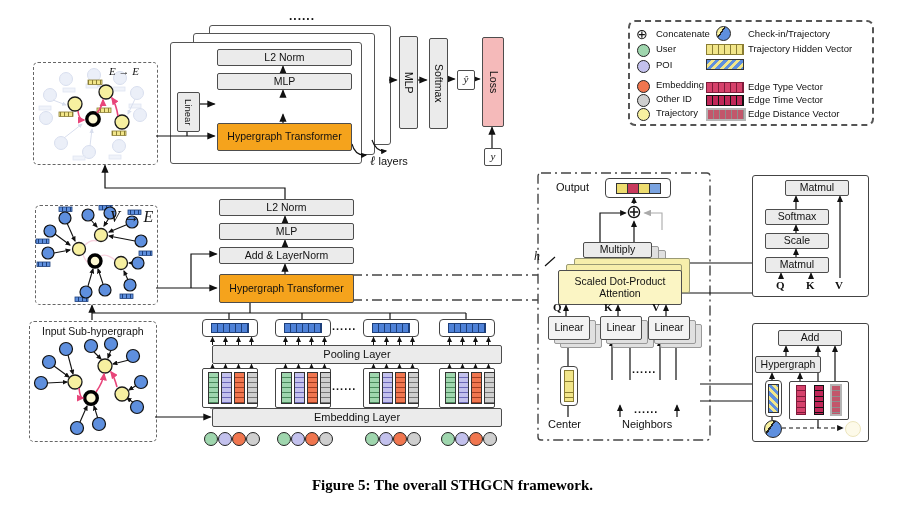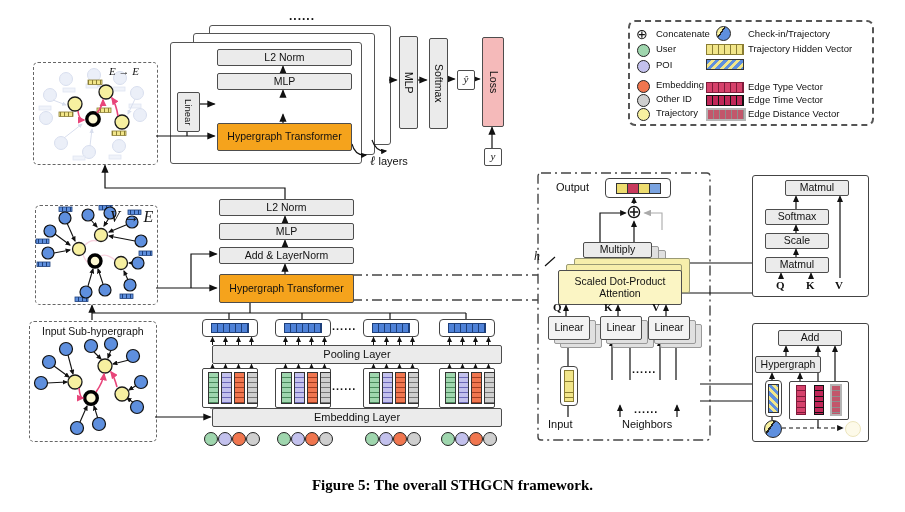--- a/index.html
+++ b/index.html
@@ -516,21 +516,21 @@
   <div class="bx" style="left:600px;top:316px;width:40px;height:22px;background:#f3f3f3;">Linear</div>
   <div class="bx shadow1" style="left:660px;top:324px;width:40px;height:22px;"></div>
   <div class="bx shadow1" style="left:654px;top:320px;width:40px;height:22px;"></div>
   <div class="bx" style="left:648px;top:316px;width:40px;height:22px;background:#f3f3f3;">Linear</div>
 
   <div class="pillbox" style="left:560px;top:366px;width:16px;height:38px;">
       <div class="yseg-v"></div>
     </div>
   <div class="dots" style="left:632px;top:363px;font-size:11px;">......</div>
   <div class="dots" style="left:634px;top:403px;font-size:11px;">......</div>
-  <div class="lbl" style="left:548px;top:418px;font-size:11px;">Input</div>
+  <div class="lbl" style="left:548px;top:418px;font-size:11px;">Center</div>
   <div class="lbl" style="left:622px;top:418px;font-size:11px;">Neighbors</div>
 
   <div class="bx" style="left:785px;top:180px;width:62px;height:14px;">Matmul</div>
   <div class="bx" style="left:765px;top:209px;width:62px;height:14px;">Softmax</div>
   <div class="bx" style="left:765px;top:233px;width:62px;height:14px;">Scale</div>
   <div class="bx" style="left:765px;top:257px;width:62px;height:14px;">Matmul</div>
   <div class="lbl ser b" style="left:776px;top:279px;font-size:11px;">Q</div>
   <div class="lbl ser b" style="left:806px;top:279px;font-size:11px;">K</div>
   <div class="lbl ser b" style="left:835px;top:279px;font-size:11px;">V</div>
 

